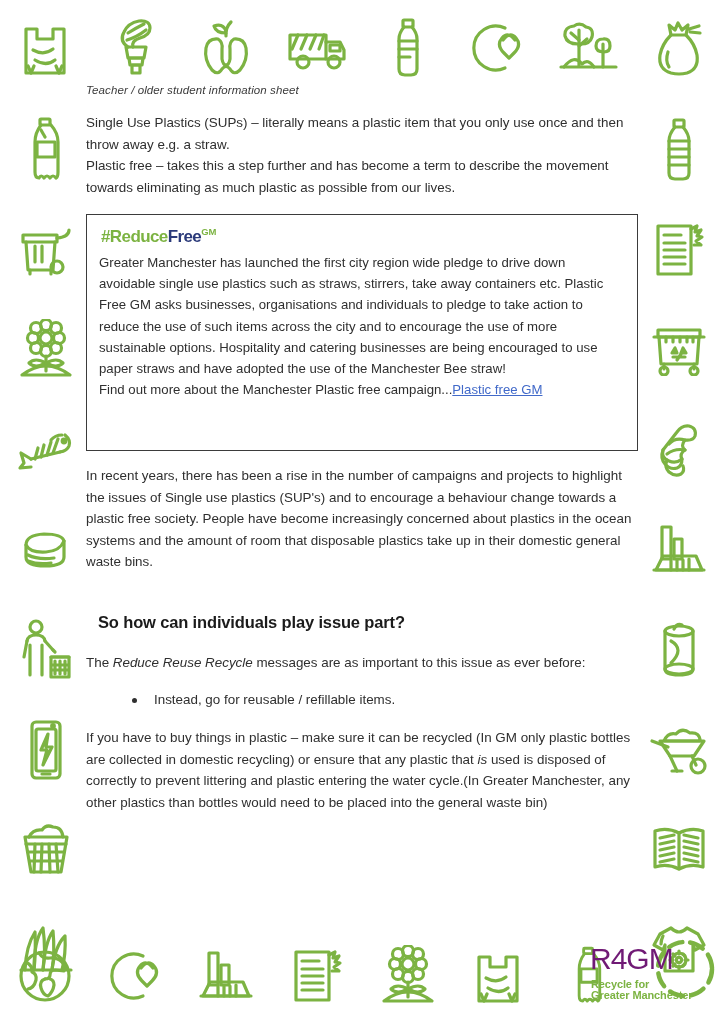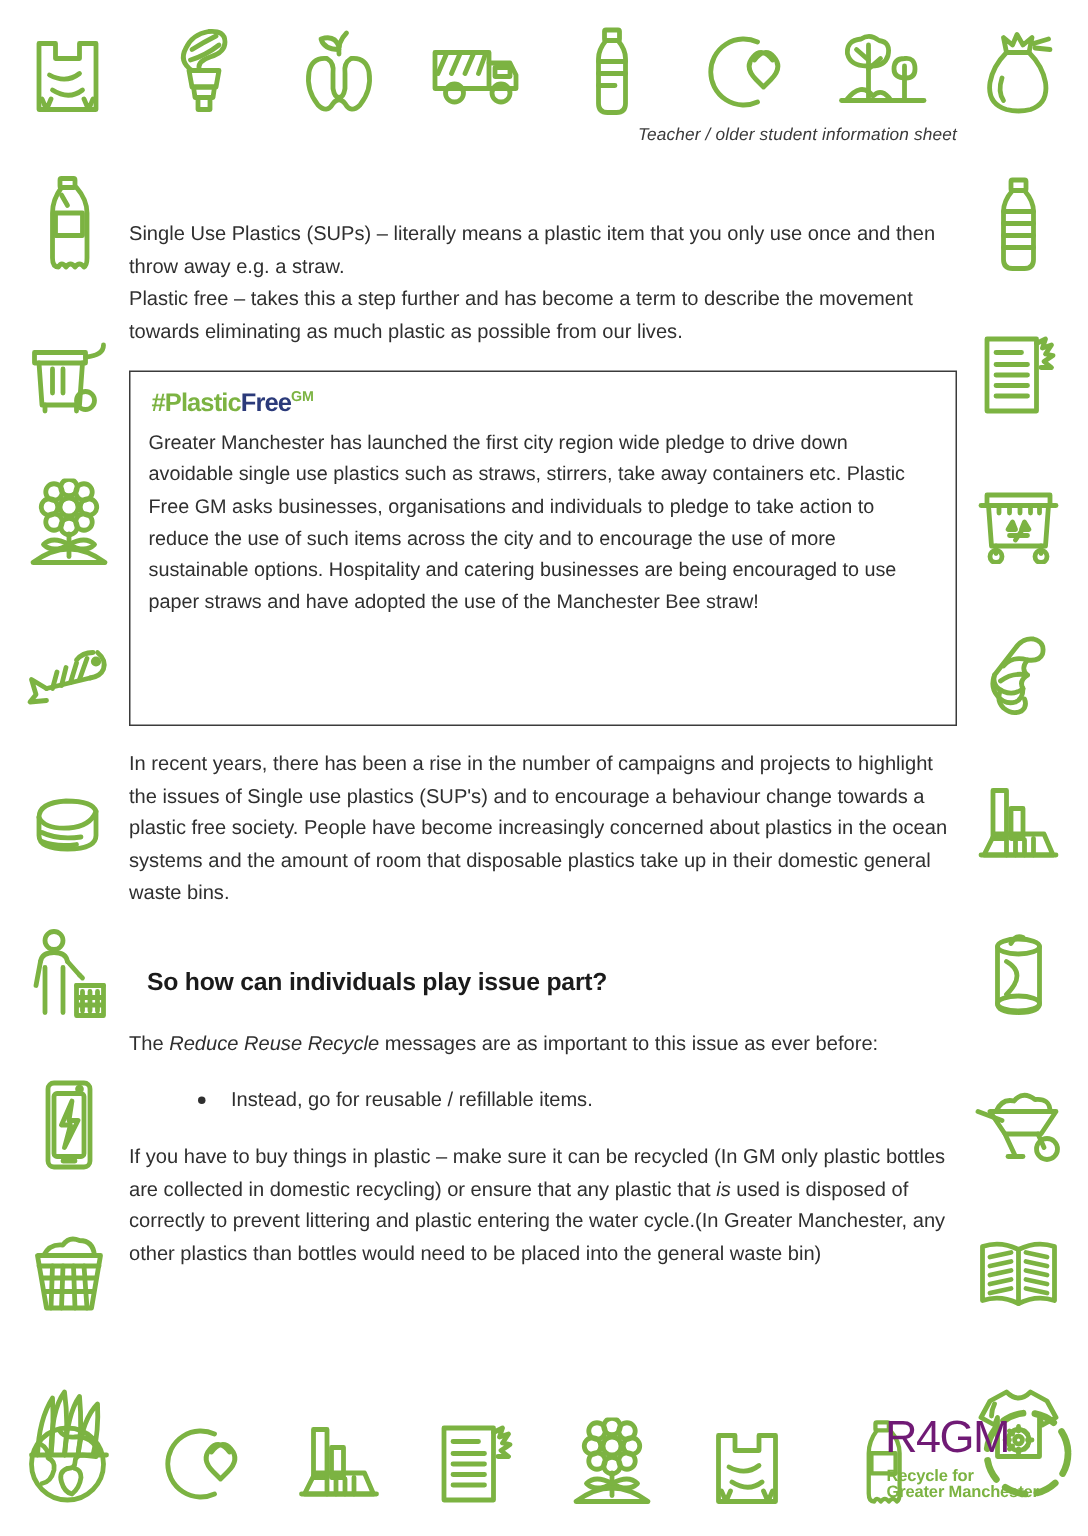--- a/index.html
+++ b/index.html
@@ -68,26 +68,26 @@
 
   
   .content {
     position: absolute;
     left: 86px;
     top: 84px;
     width: 552px;
   }
 
   .sheet-label {
-    text-align: right;
+    text-align: left;
     font-style: italic;
     font-size: 11.5px;
     color: #3a3a3a;
     letter-spacing: .1px;
-    margin: 0 0 49px 0;
+    margin: 0 0 16px 0;
   }
 
   h2.heading {
     font-size: 16.5px;
     font-weight: bold;
     color: #1b1b1b;
     margin: 0 0 22px 0;
     letter-spacing: -.15px;
   }
   h2.heading.indent { margin-left: 12px; }
@@ -631,25 +631,26 @@
 
 
     <p class="body">
       <span>Single Use Plastics (SUPs) – literally means a plastic item that you only use once</span>
       <span>and then throw away e.g. a straw.</span><br>
       <span>Plastic free – takes this a step further and has become a term to describe the</span>
       <span>movement towards eliminating as much plastic as possible from our lives.</span>
     </p>
 
     <div class="callout">
-      <div class="pf-logo"><span class="pf-green">#Plastic</span><span class="pf-navy">Free</span><span class="pf-sup">GM</span></div>
+      <div class="pf-logo"><span class="pf-green">#Reduce</span><span class="pf-navy">Free</span><span class="pf-sup">GM</span></div>
 
       <p class="body">Greater Manchester has launched the first city region wide pledge to drive down avoidable single use plastics such as straws, stirrers, take away containers etc. Plastic Free GM asks businesses, organisations and individuals to pledge to take action to reduce the use of such items across the city and to encourage the use of more sustainable options.
 Hospitality and catering businesses are being encouraged to use paper straws and have adopted the use of the Manchester Bee straw!</p>
 
+      <p class="body"><span>Find out more about the Manchester Plastic free campaign...</span><a class="inline-link" href="#">Plastic free GM</a></p>
     </div>
 
     <p class="body" style="margin-top:14px;">In recent years, there has been a rise in the number of campaigns and projects to highlight the issues of Single use plastics (SUP's) and to encourage a behaviour change towards a plastic free society. People have become increasingly concerned about plastics in the ocean systems and the amount of room that disposable plastics take up in their domestic general waste bins.</p>
 
     <h2 class="heading indent" style="margin-top:40px;margin-bottom:20px;">So how can individuals play issue part?</h2>
 
     <p class="body"><span>The </span><em class="it">Reduce Reuse Recycle</em><span> messages are as important to this issue as ever before:</span></p>
 
     <ul class="bullets">
       <li><span>Instead, go for reusable / refillable items.</span></li>

